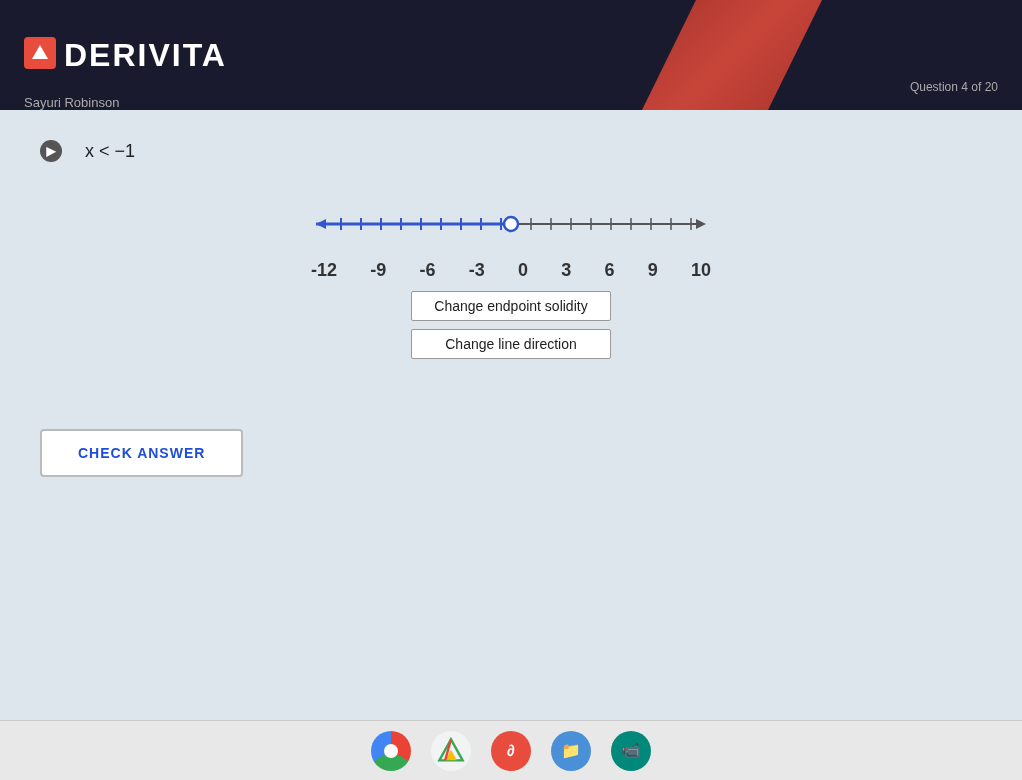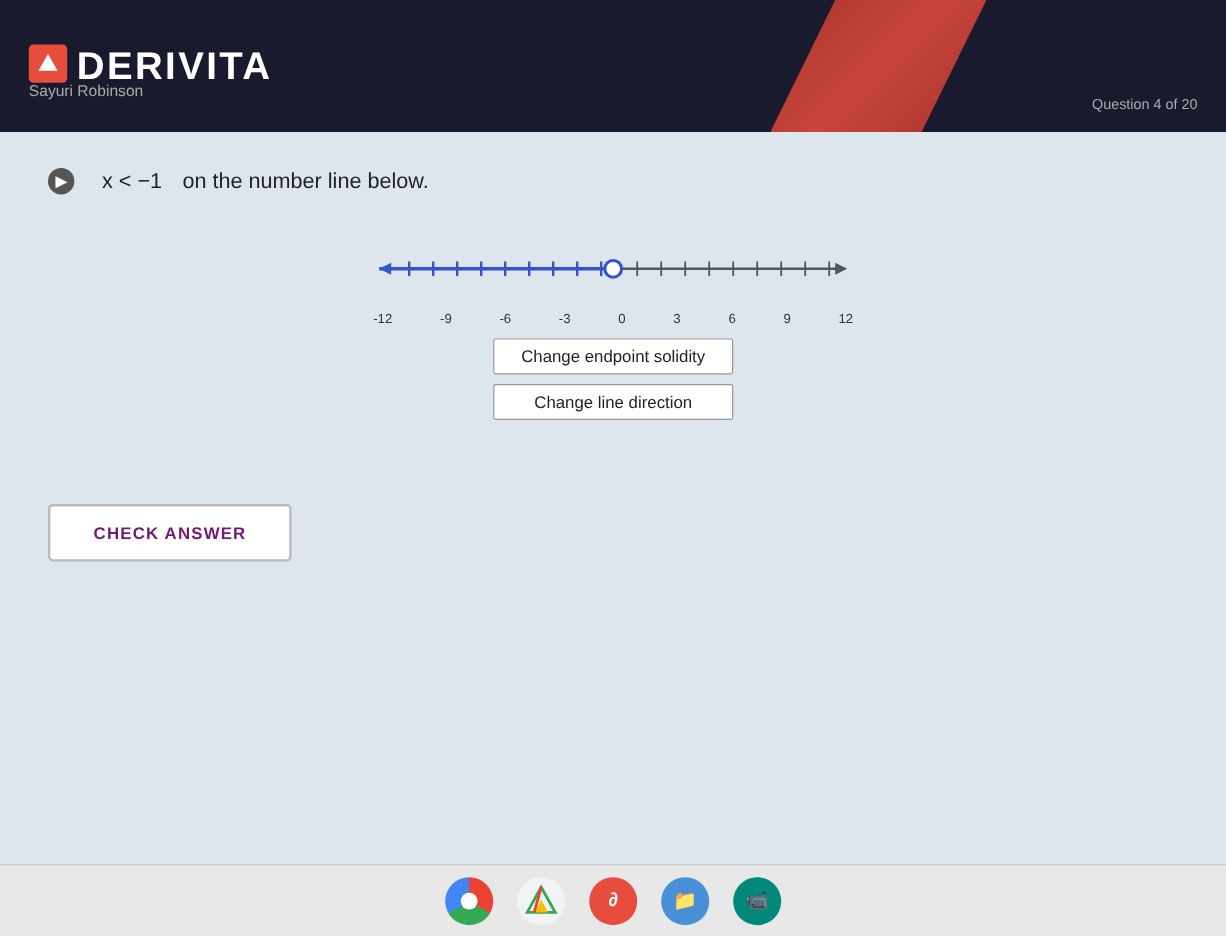--- a/index.html
+++ b/index.html
@@ -57,21 +57,21 @@
 
     .logo-text {
       color: white;
       font-size: 32px;
       font-weight: bold;
       letter-spacing: 2px;
     }
 
     .user-info {
       position: absolute;
-      bottom: 27px;
+      bottom: 0;
       left: 24px;
       color: #aaa;
       font-size: 13px;
     }
 
     .question-info {
       position: absolute;
       bottom: 16px;
       right: 24px;
       color: #aaa;
@@ -127,22 +127,23 @@
     .number-line-svg {
       width: 420px;
       height: 50px;
     }
 
     .number-labels {
       display: flex;
       justify-content: space-between;
       width: 420px;
       padding: 0 10px;
-      font-size: 11px;
+      font-size: 18px;
       color: #333;
+      font-weight: bold;
     }
 
     
     .controls {
       display: flex;
       flex-direction: column;
       align-items: center;
       gap: 8px;
       margin-top: 10px;
     }
@@ -159,21 +160,21 @@
       text-align: center;
     }
 
     
     .check-answer-btn {
       background: white;
       border: 2px solid #bbb;
       padding: 14px 36px;
       font-size: 14px;
       font-weight: bold;
-      color: #701a75;
+      color: #1d4ed8;
       cursor: pointer;
       border-radius: 4px;
       letter-spacing: 1px;
       margin-top: 40px;
     }
 
     
     .taskbar {
       position: absolute;
       bottom: 0;
@@ -218,21 +219,21 @@
   </div>
   <div class="user-info">Sayuri Robinson</div>
   <div class="question-info">Question 4 of 20</div>
 </div>
 
 <div class="main-content">
 
   
   <div class="question-prompt">
     <span class="question-icon">▶</span>
-    &nbsp;<span class="math-text">x &lt; −1</span>&nbsp;<span>on the number line below.</span>
+    &nbsp;<span class="math-text">x &lt; −1</span>&nbsp;
   </div>
 
   
   <div class="number-line-container">
     <div class="number-line-wrapper">
       <svg class="number-line-svg" viewBox="0 0 420 50">
 
         <line x1="15" y1="22" x2="210" y2="22" stroke="#3355cc" stroke-width="3"></line>
 
         <polygon points="15,22 25,17 25,27" fill="#3355cc"></polygon>
@@ -267,21 +268,21 @@
 
     <div class="number-labels">
       <span>-12</span>
       <span>-9</span>
       <span>-6</span>
       <span>-3</span>
       <span>0</span>
       <span>3</span>
       <span>6</span>
       <span>9</span>
-      <span>12</span>
+      <span>10</span>
     </div>
 
     <div class="controls">
       <button class="control-btn">Change endpoint solidity</button>
       <button class="control-btn">Change line direction</button>
     </div>
   </div>
 
   
   <button class="check-answer-btn">CHECK ANSWER</button>

